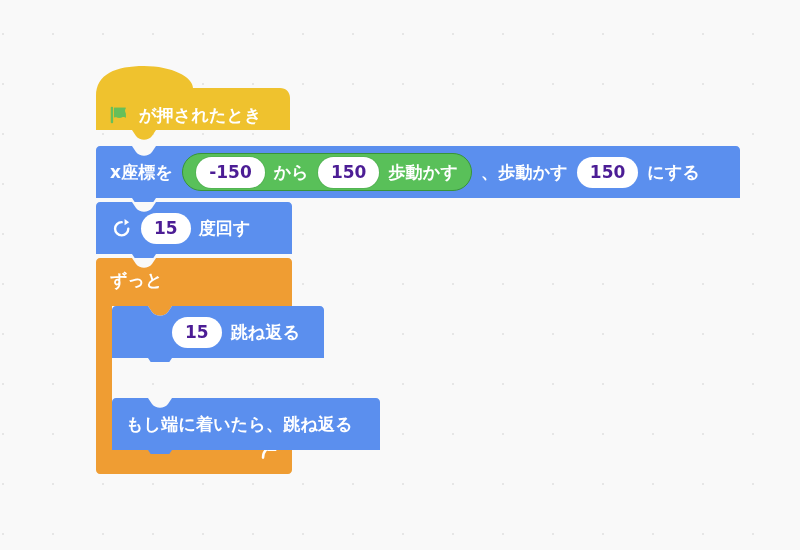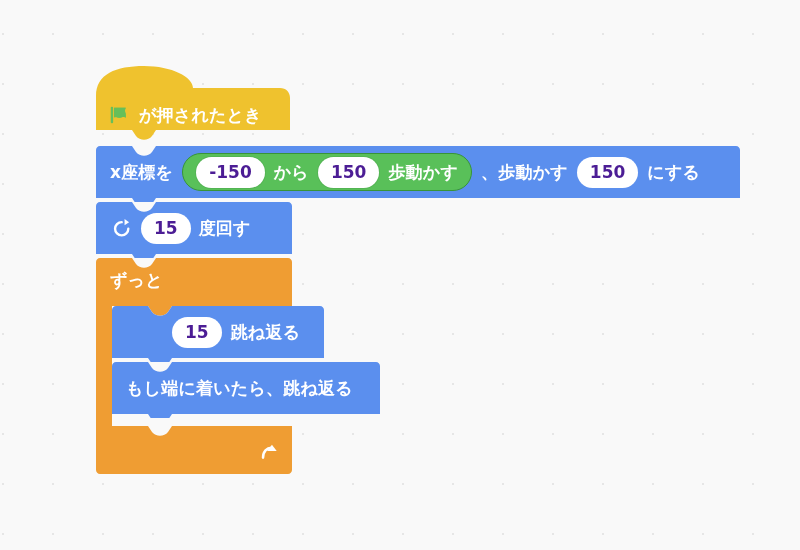--- a/index.html
+++ b/index.html
@@ -239,21 +239,21 @@
             <path d="M0,4 C0,1.8 1.8,0 4,0 L36,0 L40,6 C44,11 52,11 56,6 L60,0
                      L208,0 C210.2,0 212,1.8 212,4 L212,52
                      L60,52 L56,58 C52,63 44,63 40,58 L36,52 L0,52 Z" fill="#5b8fee"></path>
           </svg>
           <div class="stack-content" style="height:52px;padding-left:60px;">
             <div class="oval">15</div>
             <span class="btext">跳ね返る</span>
           </div>
         </div>
 
-        <div class="stack-wrap" style="width:272px;height:56px;">
+        <div class="stack-wrap" style="width:272px;height:56px;margin-top:36px;">
           <svg class="stack-svg" width="276" height="56" viewBox="0 0 276 56">
             <path d="M0,4 C0,1.8 1.8,0 4,0 L36,0 L40,6 C44,11 52,11 56,6 L60,0
                      L264,0 C266.2,0 268,1.8 268,4 L268,52
                      L60,52 L56,58 C52,63 44,63 40,58 L36,52 L0,52 Z" fill="#5b8fee"></path>
           </svg>
           <div class="stack-content" style="height:52px;">
             <span class="btext">もし端に着いたら、跳ね返る</span>
           </div>
         </div>
 

